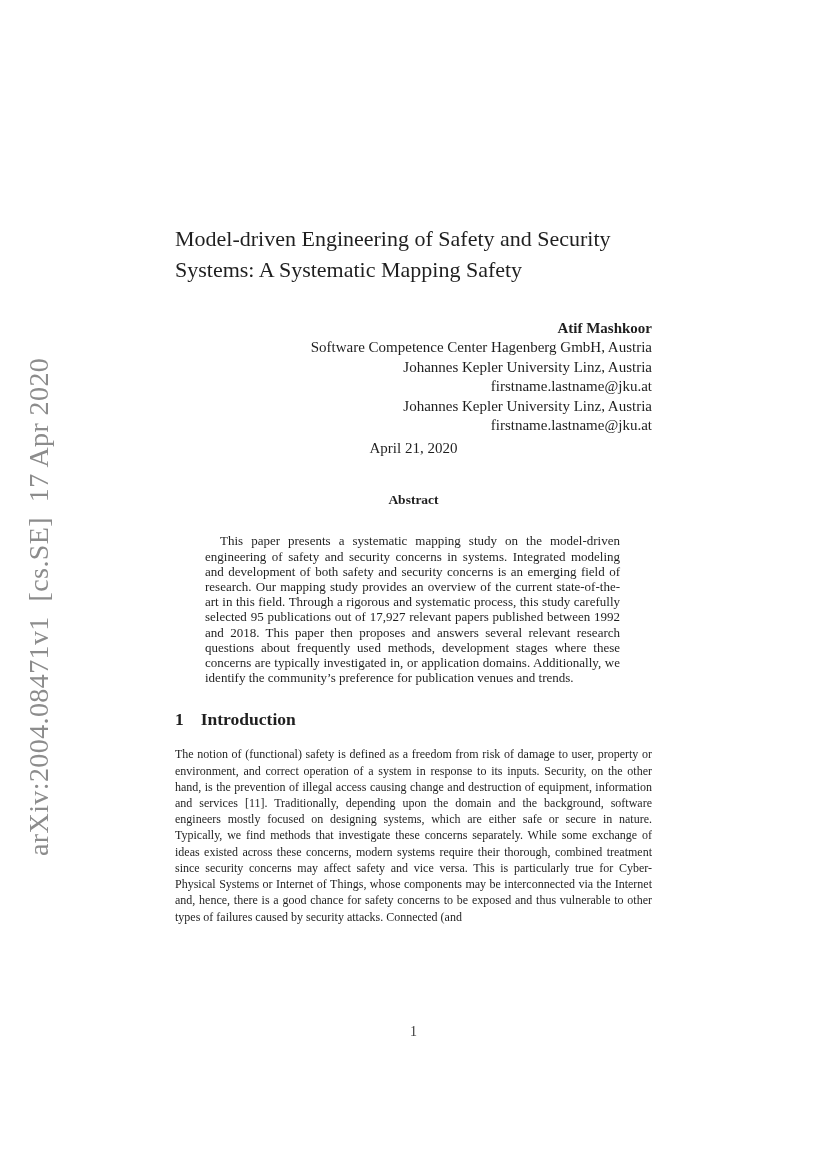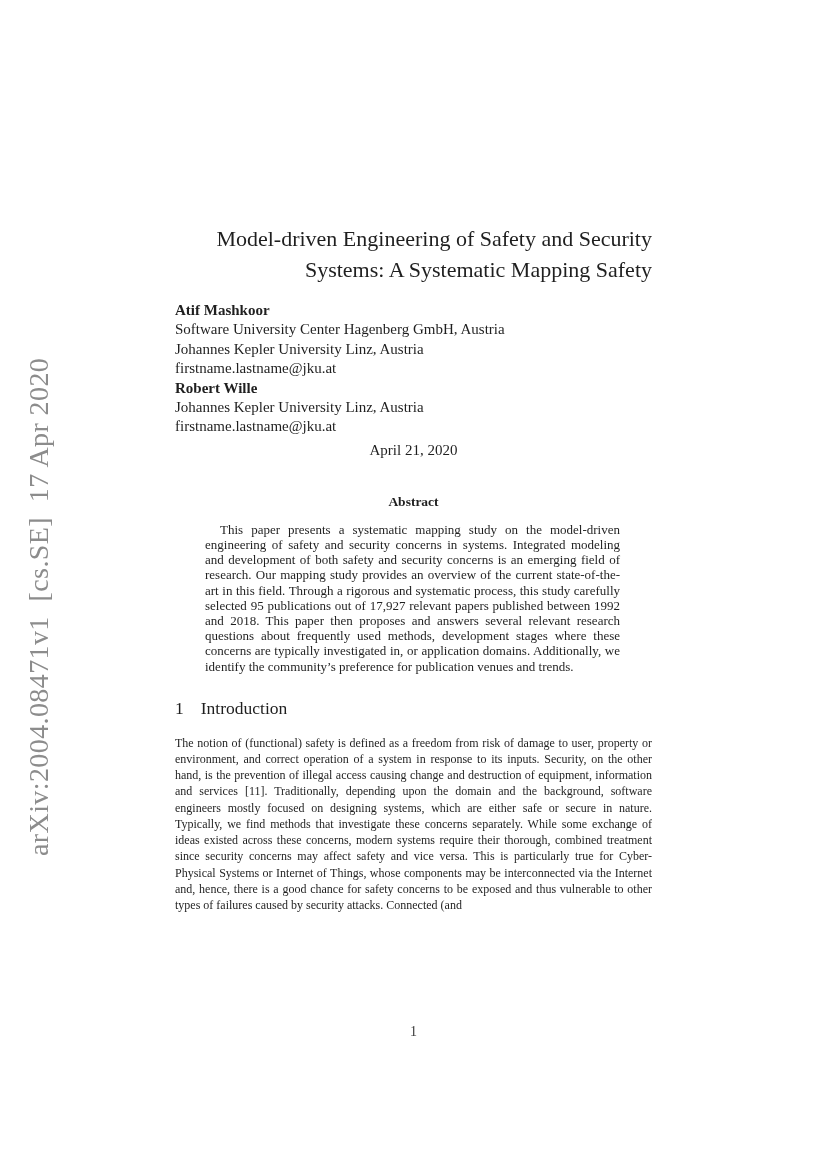--- a/index.html
+++ b/index.html
@@ -31,56 +31,56 @@
     letter-spacing: 0.4px;
   }
   .column {
     position: absolute;
     left: 175px;
     top: 0;
     width: 477px;
   }
   .title-block {
     margin-top: 223px;
-    text-align: right;
+    text-align: left;
     font-size: 22px;
     line-height: 31px;
-    margin-bottom: 16px;
+    margin-bottom: 34px;
   }
   .author-block {
-    text-align: left;
+    text-align: right;
     font-size: 15px;
     line-height: 19.4px;
   }
   .author-name { font-weight: bold; }
   .date-line {
     margin-top: 4px;
     text-align: center;
     font-size: 15px;
     line-height: 19px;
   }
   .abstract-heading {
     margin-top: 34px;
     text-align: center;
     font-weight: bold;
     font-size: 13.5px;
     line-height: 16px;
-    margin-bottom: 12px;
+    margin-bottom: 25px;
   }
   .abstract-body {
     padding: 0 32px 0 30px;
     font-size: 13px;
     line-height: 15.2px;
     text-align: justify;
     text-indent: 15px;
   }
   .section-heading {
     margin-top: 24px;
     font-size: 17.5px;
-    font-weight: normal;
+    font-weight: bold;
     line-height: 20px;
   }
   .section-number {
     display: inline-block;
     margin-right: 17px;
   }
   .body-paragraph {
     margin-top: 17px;
     font-size: 12px;
     line-height: 16.2px;
@@ -105,24 +105,23 @@
 
   <div class="column">
 
     <div class="title-block">
       <div>Model-driven Engineering of Safety and Security</div>
       <div>Systems: A Systematic Mapping Safety</div>
     </div>
 
     <div class="author-block">
       <div class="author-name">Atif Mashkoor</div>
-      <div>Software University Center Hagenberg GmbH, Austria</div>
+      <div>Software Competence Center Hagenberg GmbH, Austria</div>
       <div>Johannes Kepler University Linz, Austria</div>
       <div>firstname.lastname@jku.at</div>
-      <div class="author-name">Robert Wille</div>
       <div>Johannes Kepler University Linz, Austria</div>
       <div>firstname.lastname@jku.at</div>
     </div>
 
     <div class="date-line">April 21, 2020</div>
 
     <div class="abstract-heading">Abstract</div>
     <div class="abstract-body">This paper presents a systematic mapping study on the model-driven engineering of safety and security concerns in systems. Integrated modeling and development of both safety and security concerns is an emerging field of research. Our mapping study provides an overview of the current state-of-the-art in this field. Through a rigorous and systematic process, this study carefully selected 95 publications out of 17,927 relevant papers published between 1992 and 2018. This paper then proposes and answers several relevant research questions about frequently used methods, development stages where these concerns are typically investigated in, or application domains. Additionally, we identify the community’s preference for publication venues and trends.</div>
 
     <div class="section-heading">

